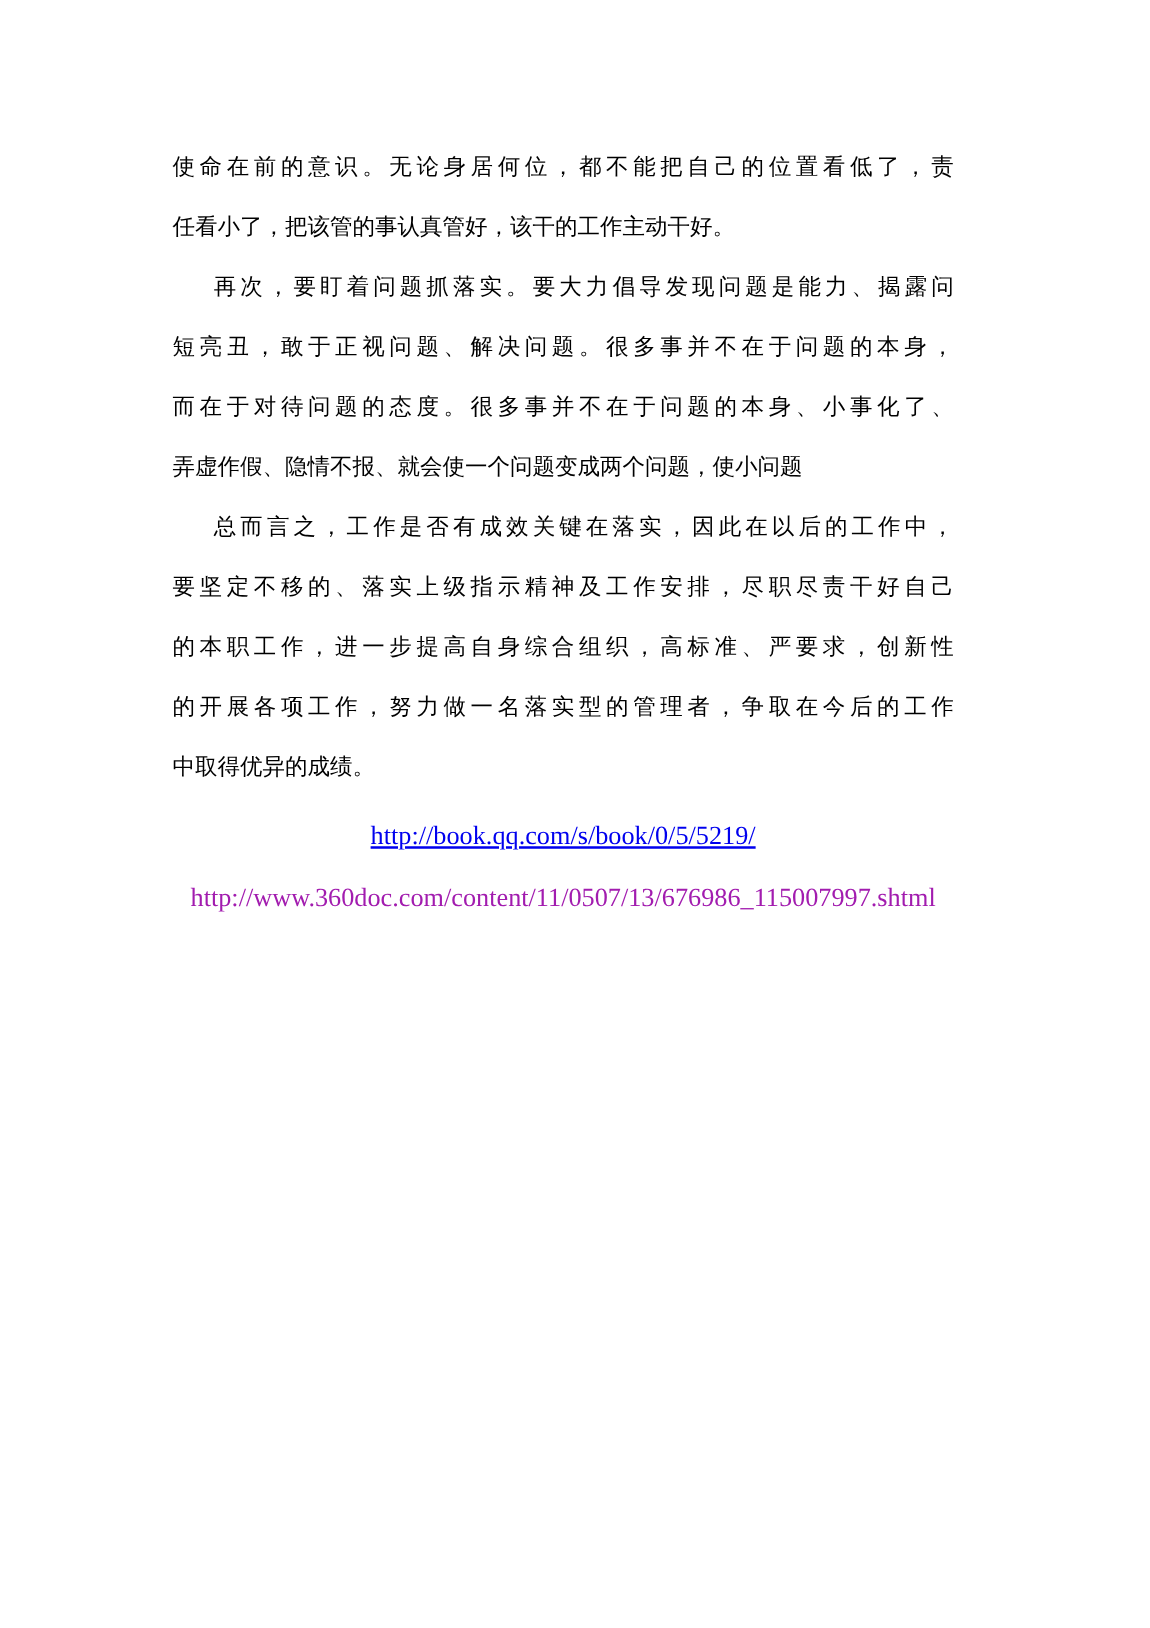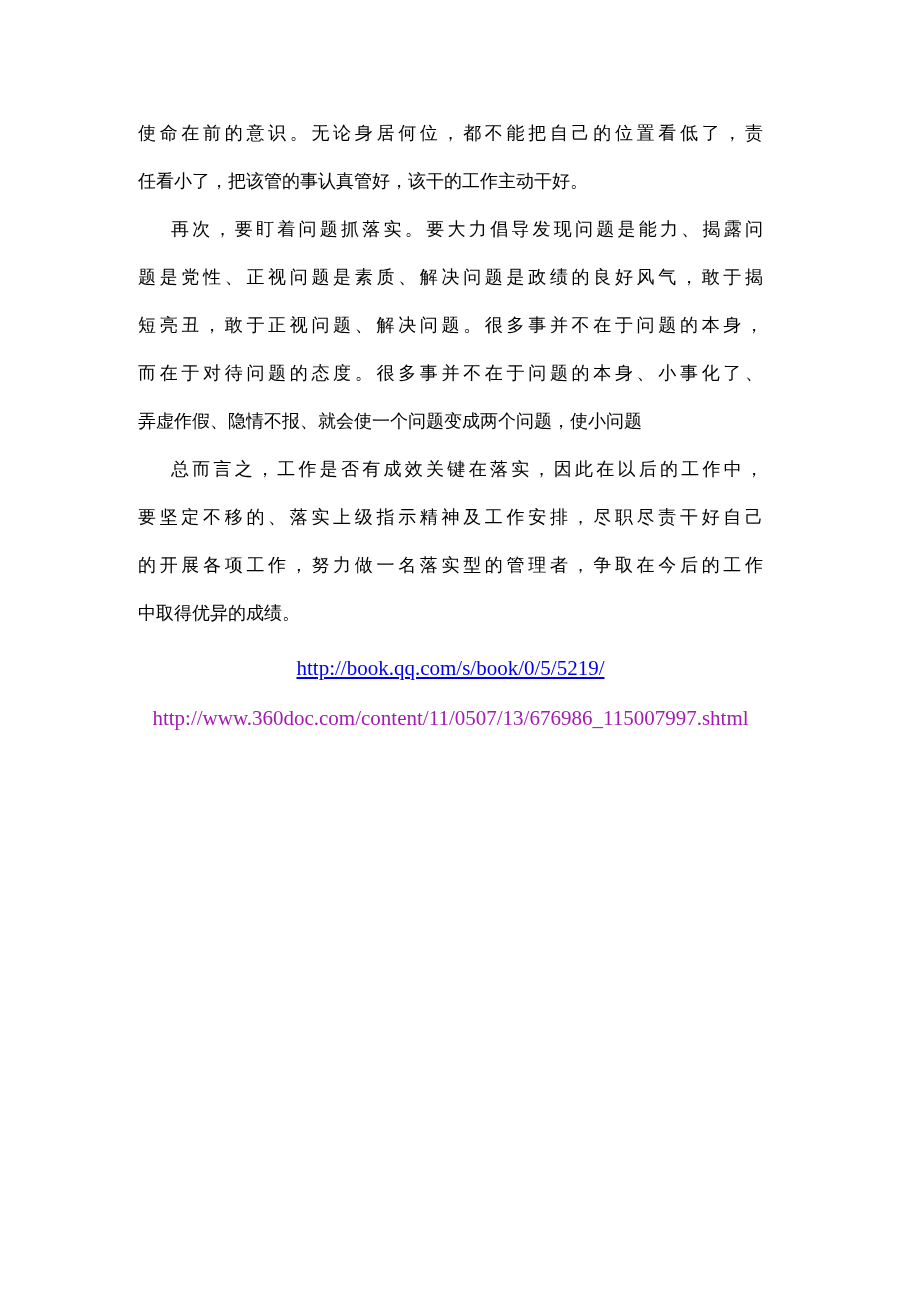--- a/index.html
+++ b/index.html
@@ -62,26 +62,26 @@
 </style>
 </head>
 <body>
 
 <div class="page">
   <div class="textblock">
     <div id="lines-container">
         <div class="line"><span>使命在前的意识。无论身居何位，都不能把自己的位置看低了，责</span></div>
         <div class="line endline"><span>任看小了，把该管的事认真管好，该干的工作主动干好。</span></div>
         <div class="line indent"><span class="bold">再次，要盯着问题抓落实。</span><span>要大力倡导发现问题是能力、揭露问</span></div>
-        <div class="line"><span>题是党性、正视问题是素质、解决问题是政绩的良好风气，敢于揭</span></div>
         <div class="line"><span>短亮丑，敢于正视问题、解决问题。很多事并不在于问题的本身，</span></div>
         <div class="line"><span>而在于对待问题的态度。很多事并不在于问题的本身、小事化了、</span></div>
         <div class="line endline"><span>弄虚作假、隐情不报、就会使一个问题变成两个问题，使小问题</span></div>
         <div class="line indent"><span>总而言之，工作是否有成效关键在落实，因此在以后的工作中，</span></div>
         <div class="line"><span>要坚定不移的、落实上级指示精神及工作安排，尽职尽责干好自己</span></div>
+        <div class="line"><span>的本职工作，进一步提高自身综合组织，高标准、严要求，创新性</span></div>
         <div class="line"><span>的开展各项工作，努力做一名落实型的管理者，争取在今后的工作</span></div>
         <div class="line endline"><span>中取得优异的成绩。</span></div>
       </div>
     <div class="links">
       <div class="link-line">
         <a class="hyperlink">http://book.qq.com/s/book/0/5/5219/</a>
       </div>
       <div class="link-line">
         <span class="plainurl">http://www.360doc.com/content/11/0507/13/676986_115007997.shtml</span>
       </div>

